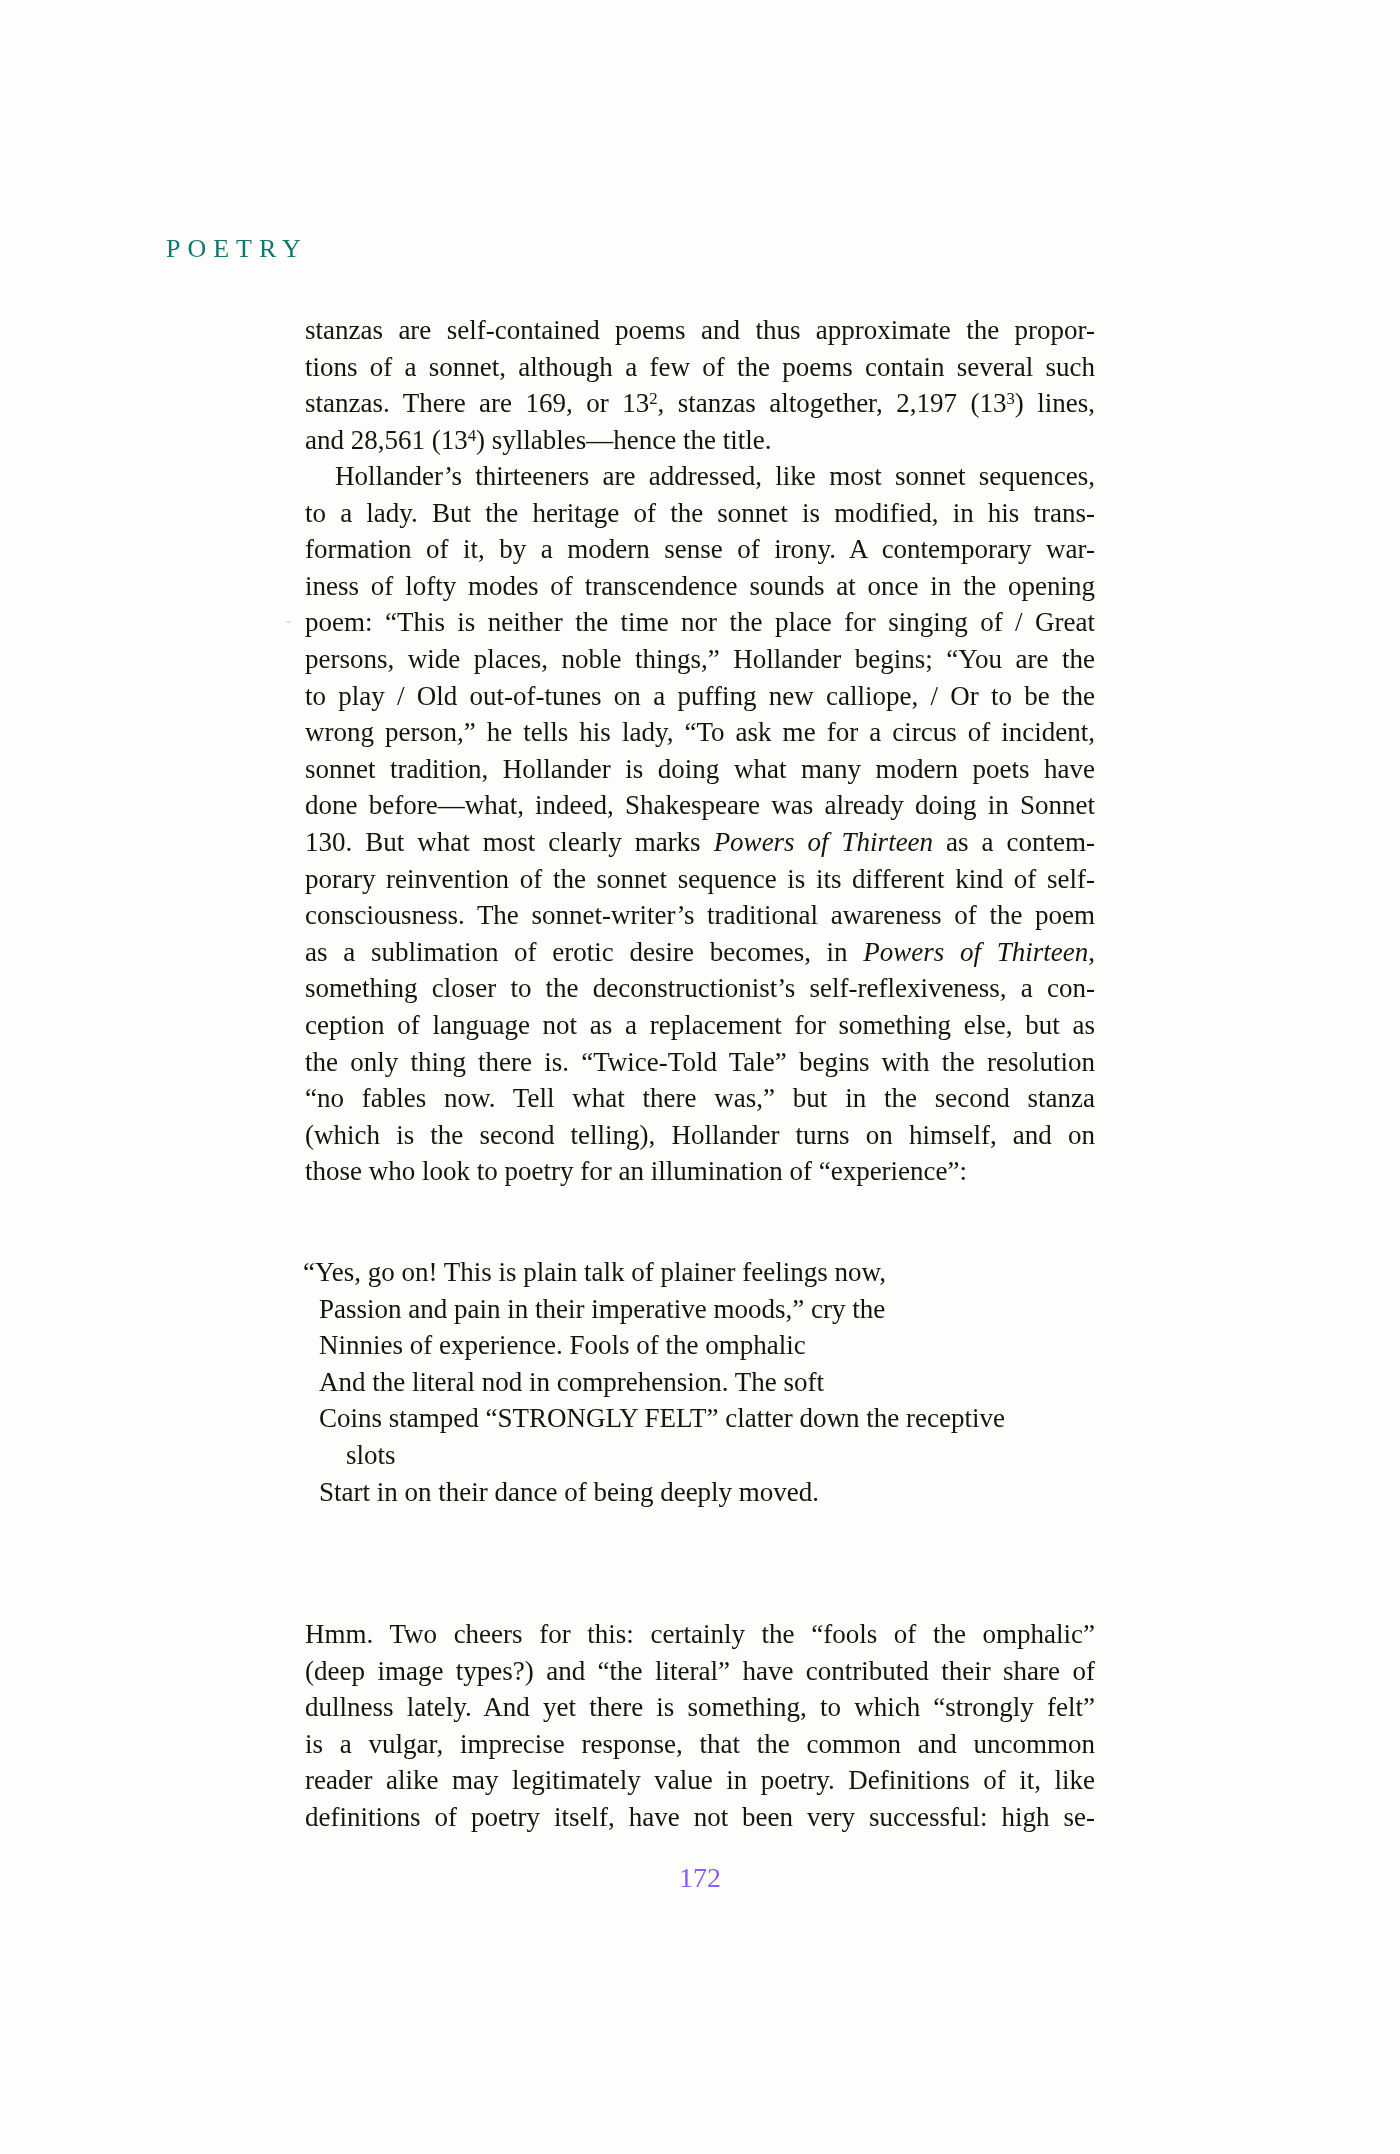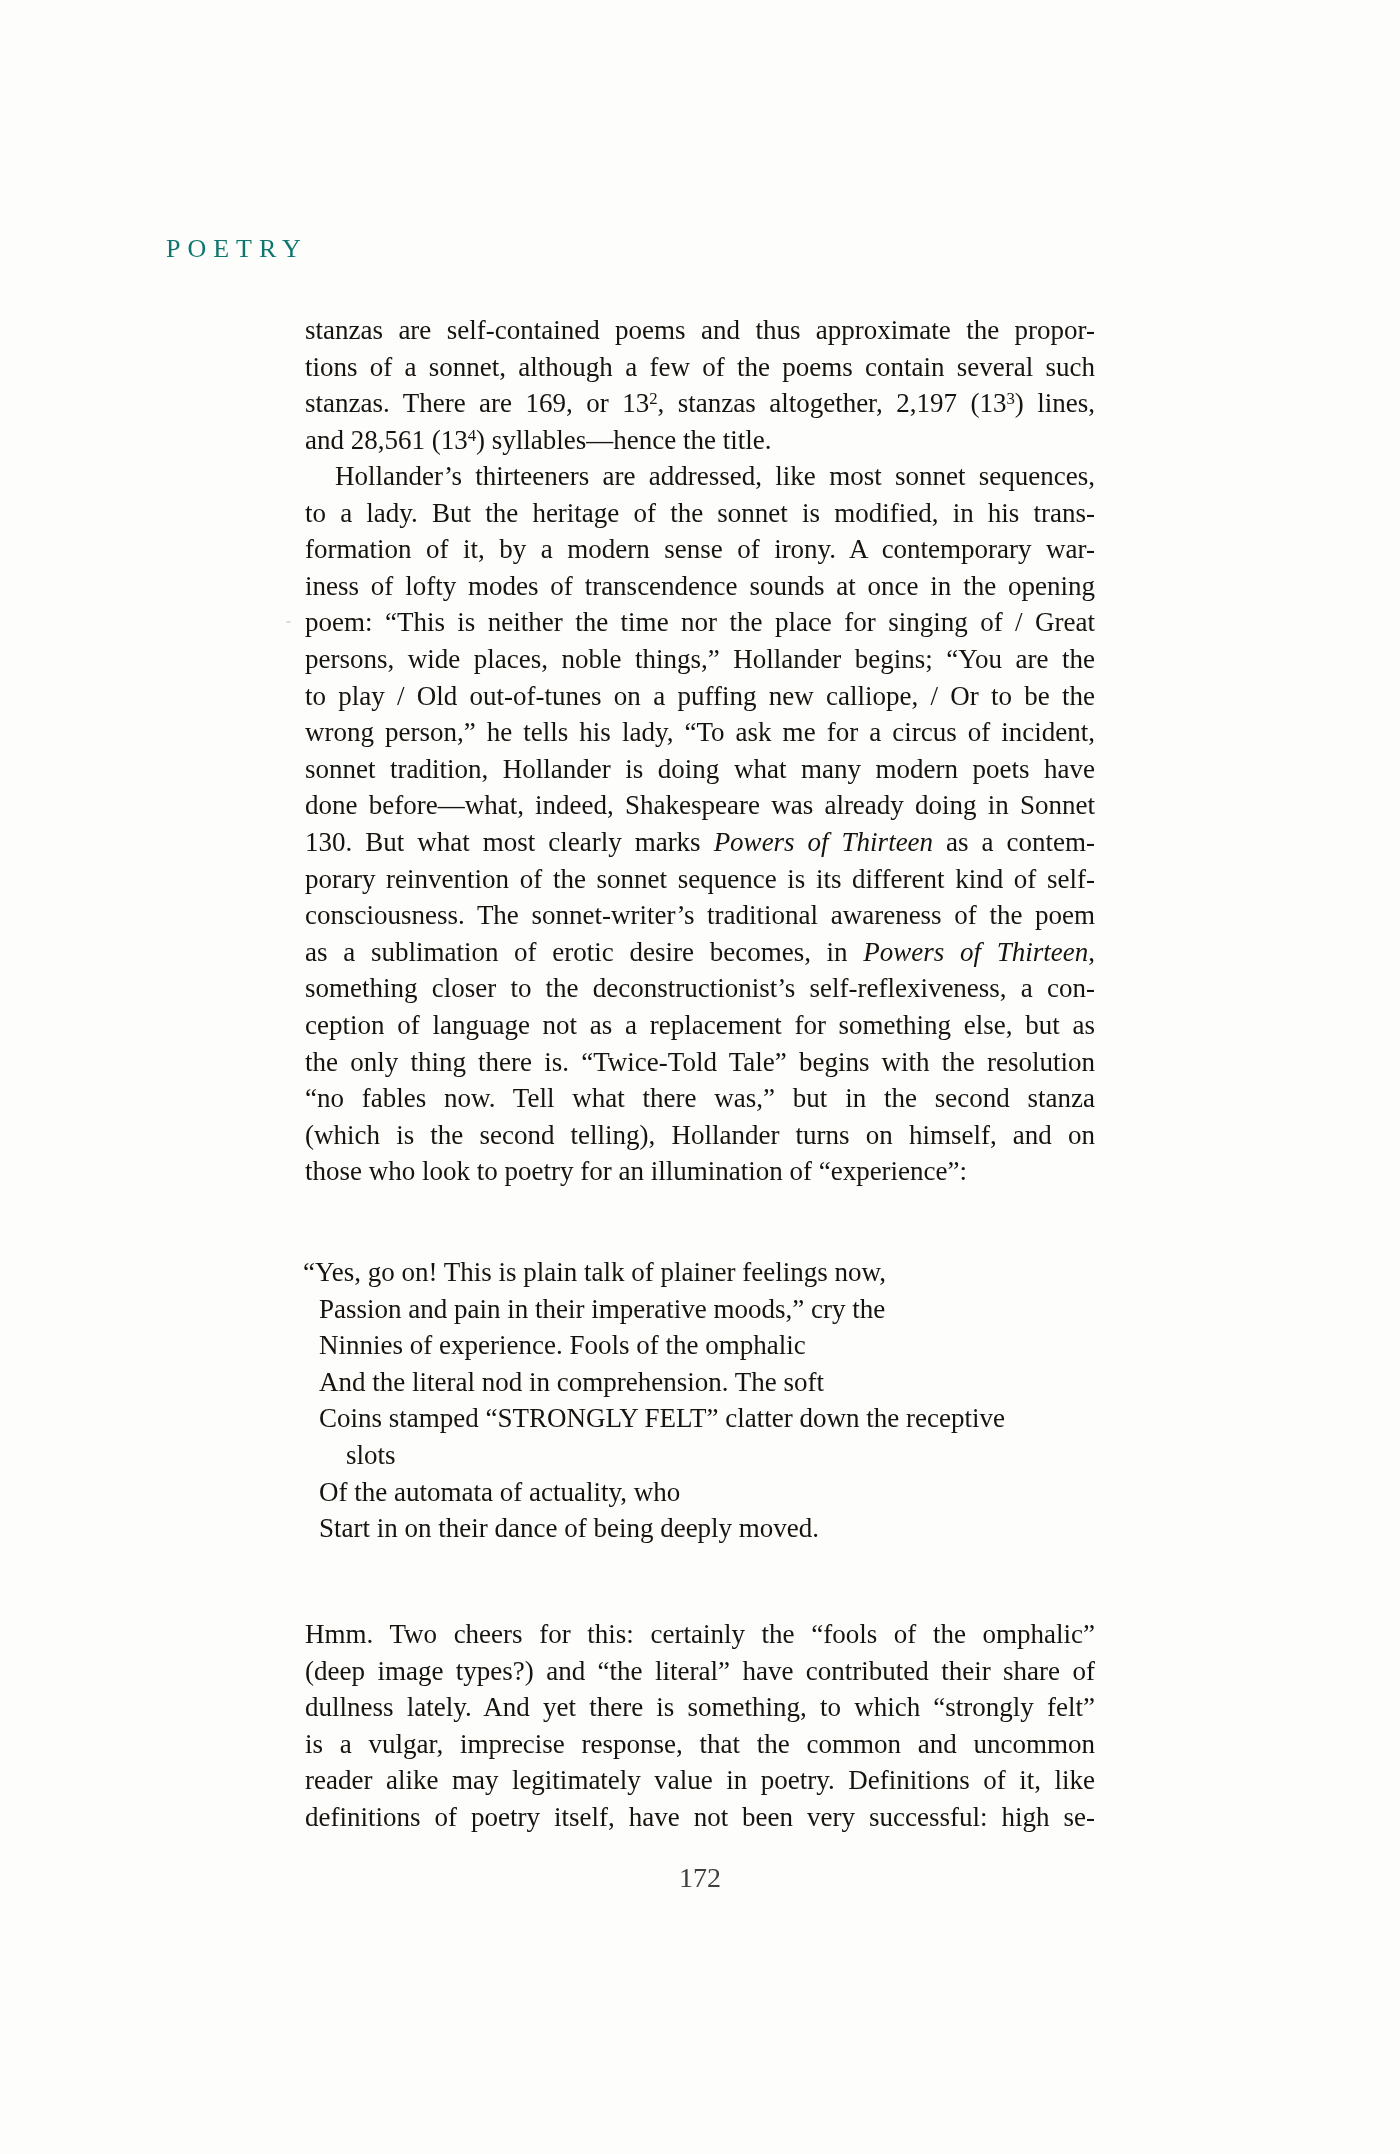--- a/index.html
+++ b/index.html
@@ -51,21 +51,21 @@
     line-height: 0;
     vertical-align: 0.5em;
   }
   .folio {
     position: absolute;
     left: 305px;
     top: 1862px;
     width: 790px;
     text-align: center;
     font-size: 28px;
-    color: #404040;
+    color: #8b5cf6;
   }
   
   .speckle {
     position: absolute;
     background: #b9b6b0;
     border-radius: 50%;
   }
   .sp1 { left: 286px; top: 621px; width: 5px; height: 2px; opacity: .5; }
   .sp2 { left: 903px; top: 957px; width: 4px; height: 3px; opacity: .4; }
 </style>
@@ -106,21 +106,20 @@
       <div class="line">those who look to poetry for an illumination of “experience”:</div>
     </div>
 
   <div class="para" id="verse">
       <div class="line v-first">“Yes, go on! This is plain talk of plainer feelings now,</div>
       <div class="line">Passion and pain in their imperative moods,” cry the</div>
       <div class="line">Ninnies of experience. Fools of the omphalic</div>
       <div class="line">And the literal nod in comprehension. The soft</div>
       <div class="line">Coins stamped “STRONGLY FELT” clatter down the receptive</div>
       <div class="line v-cont">slots</div>
-      <div class="line">Of the automata of actuality, who</div>
       <div class="line">Start in on their dance of being deeply moved.</div>
     </div>
 
   <div class="para" id="p3">
       <div class="line just">Hmm. Two cheers for this: certainly the “fools of the omphalic”</div>
       <div class="line just">(deep image types?) and “the literal” have contributed their share of</div>
       <div class="line just">dullness lately. And yet there is something, to which “strongly felt”</div>
       <div class="line just">is a vulgar, imprecise response, that the common and uncommon</div>
       <div class="line just">reader alike may legitimately value in poetry. Definitions of it, like</div>
       <div class="line just">definitions of poetry itself, have not been very successful: high se-</div>

